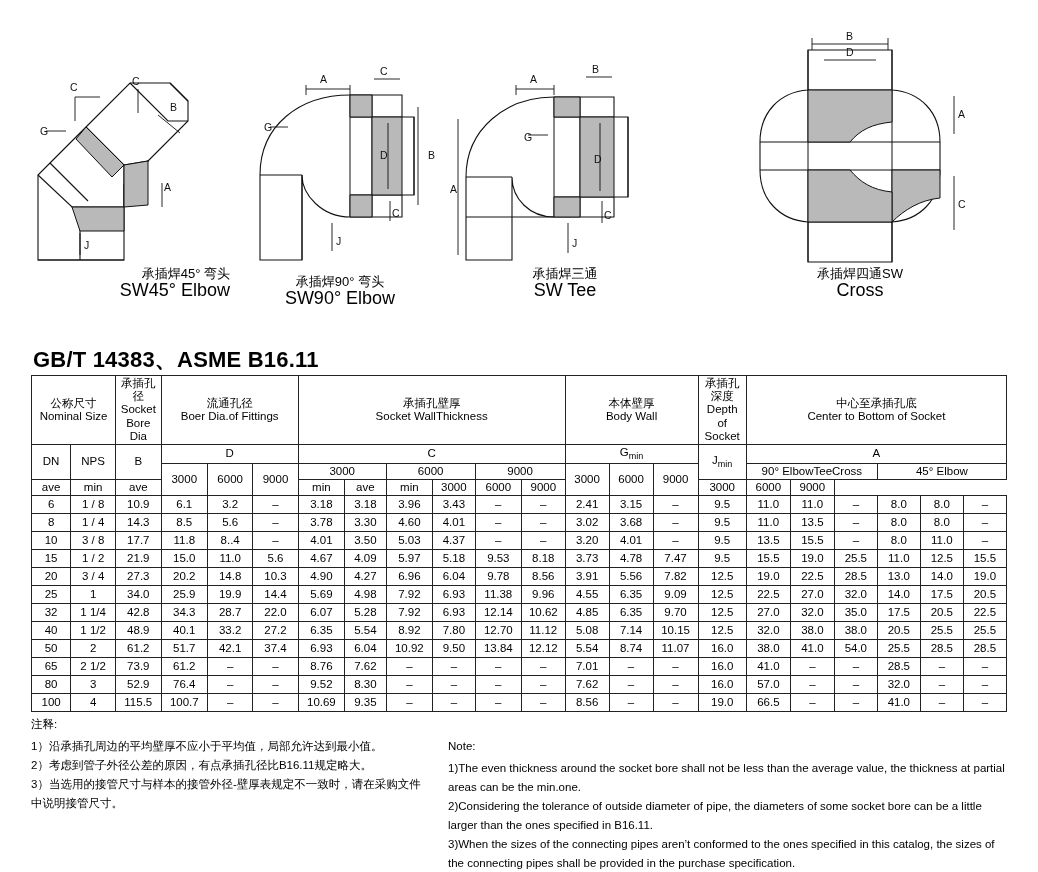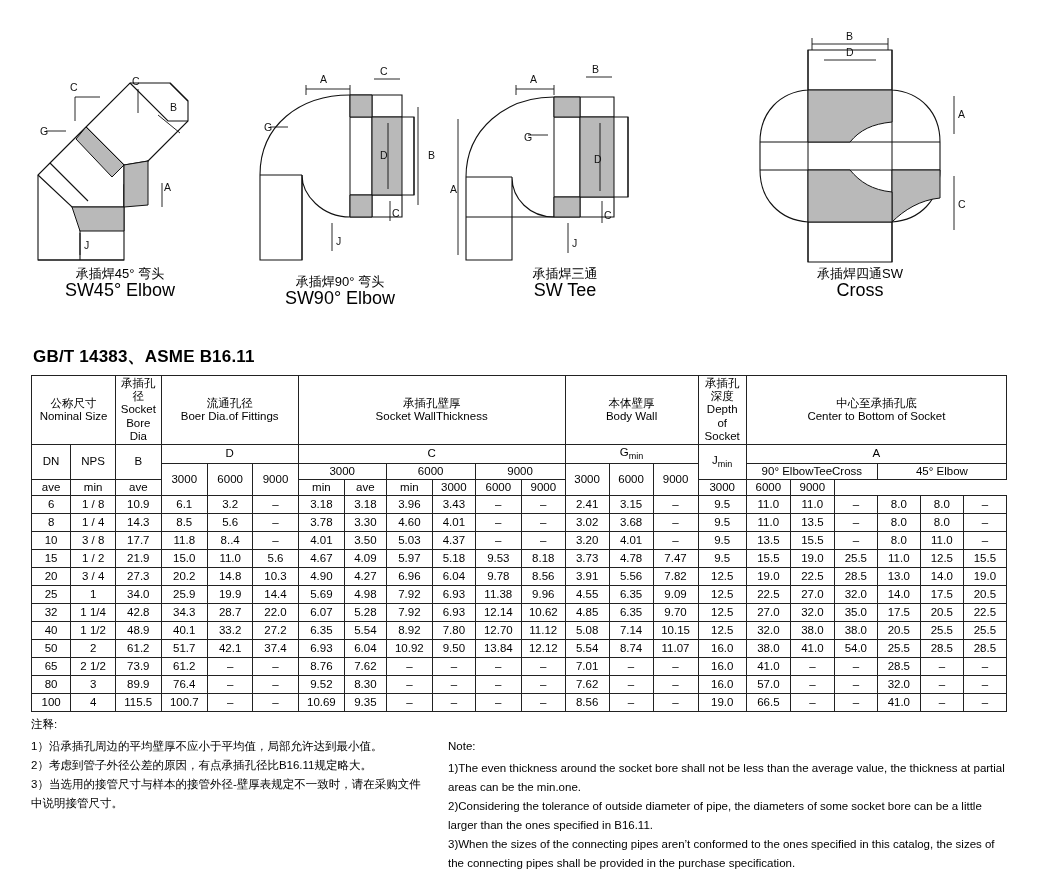--- a/index.html
+++ b/index.html
@@ -15,21 +15,21 @@
   .figures{position:absolute;left:0;top:0;width:1038px;height:320px;}
   .fig{position:absolute;}
   .fig svg{display:block;}
   .figcap{position:absolute;text-align:center;font-size:12.5px;line-height:17px;}
   .figcap .cn{font-size:13px;}
   .figcap .en{font-size:18px;}
 
   
   .std-title{
     position:absolute;left:33px;top:345px;
-    font-size:17px;font-weight:bold;letter-spacing:.2px;
+    font-size:22px;font-weight:bold;letter-spacing:.2px;
   }
 
   
   .tbl-wrap{position:absolute;left:31px;top:375px;width:976px;}
   table.spec{
     border-collapse:collapse;width:976px;
     font-size:11.5px;line-height:1.15;
   }
   table.spec td,table.spec th{
     border:1px solid #222;text-align:center;vertical-align:middle;
@@ -85,21 +85,21 @@
         </g>
         <g font-size="10.5" font-family="Liberation Sans, sans-serif" fill="#111">
           <text x="50" y="36">C</text>
           <text x="112" y="30">C</text>
           <text x="20" y="80">G</text>
           <text x="150" y="56">B</text>
           <text x="144" y="136">A</text>
           <text x="64" y="194">J</text>
         </g>
       </svg>
-      <div class="figcap" style="left:-10px;top:210px;width:220px;">
+      <div class="figcap" style="left:-10px;top:210px;width:220px;text-align:right;">
         <div class="cn">承插焊45°  弯头</div>
         <div class="en">SW45°  Elbow</div>
       </div>
     </div>
 
     <div class="fig" style="left:240px;top:55px;">
       <svg width="220" height="215" viewBox="0 0 220 215">
         <g fill="#fff" stroke="#111" stroke-width="1.1">
           <path d="M20 205 L20 120 C20 70 60 40 110 40 L162 40 L162 62 L174 62 L174 140 L162 140 L162 162 L110 162 C82 162 62 140 62 120 L62 205 Z"></path>
         </g>
@@ -570,21 +570,21 @@
             <td class="data">41.0</td>
             <td class="data">–</td>
             <td class="data">–</td>
             <td class="data">28.5</td>
             <td class="data">–</td>
             <td class="data">–</td>
           </tr>
           <tr>
             <td class="data">80</td>
             <td class="data">3</td>
-            <td class="data">89.9</td>
+            <td class="data">52.9</td>
             <td class="data">76.4</td>
             <td class="data">–</td>
             <td class="data">–</td>
             <td class="data">9.52</td>
             <td class="data">8.30</td>
             <td class="data">–</td>
             <td class="data">–</td>
             <td class="data">–</td>
             <td class="data">–</td>
             <td class="data">7.62</td>

